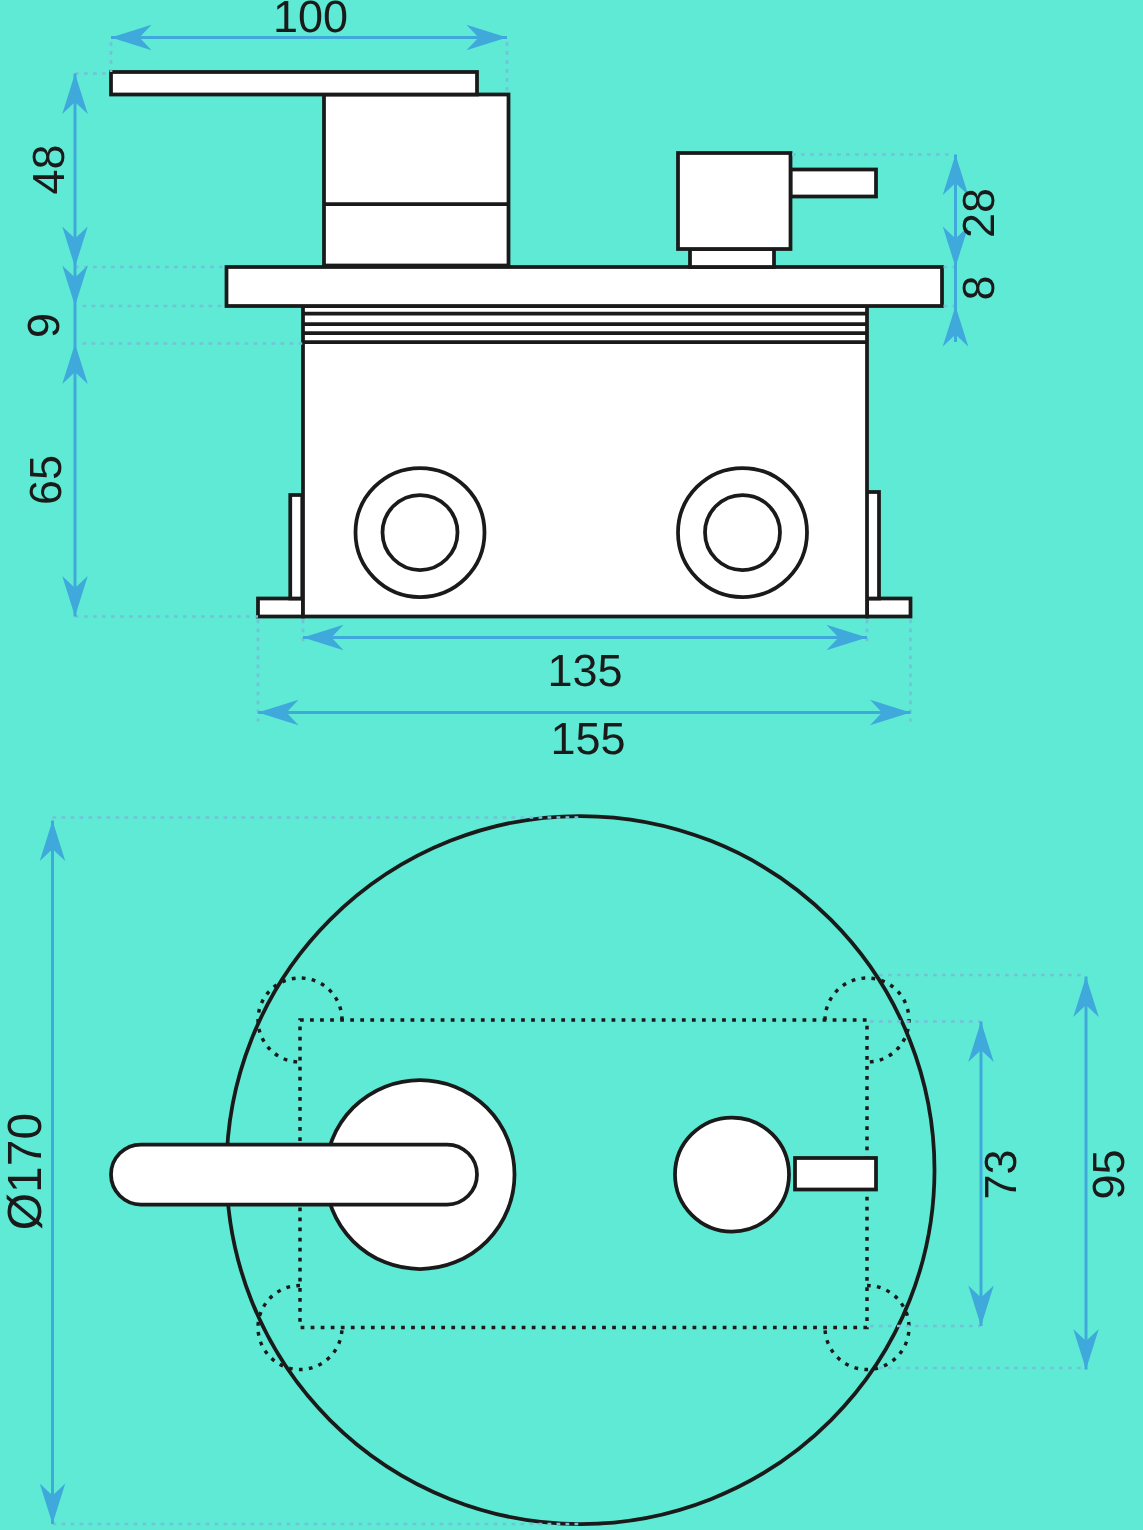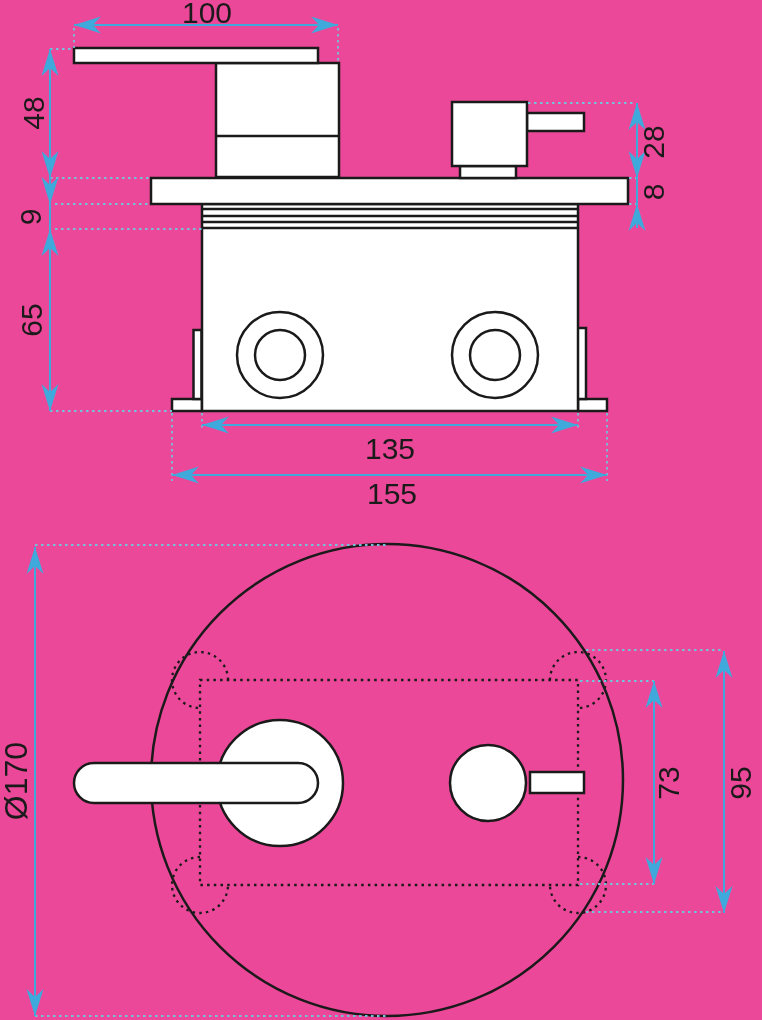--- a/index.html
+++ b/index.html
@@ -1,19 +1,19 @@
 <!DOCTYPE html>
 <html><head>
 <meta charset="utf-8">
 <style>
   html,body{margin:0;padding:0;background:#ffffff;}
   .canvas{
     position:relative;
     width:762px;height:1020px;
-    background:#ec4899;
+    background:#5eead4;
     font-family:"Liberation Sans", sans-serif;
     overflow:hidden;
   }
   svg{position:absolute;left:0;top:0;}
   text{
     font-family:"Liberation Sans", sans-serif;
     fill:#1a1a1a;
     font-size:30px;
   }
   .dim-label{text-anchor:middle;dominant-baseline:central;}

